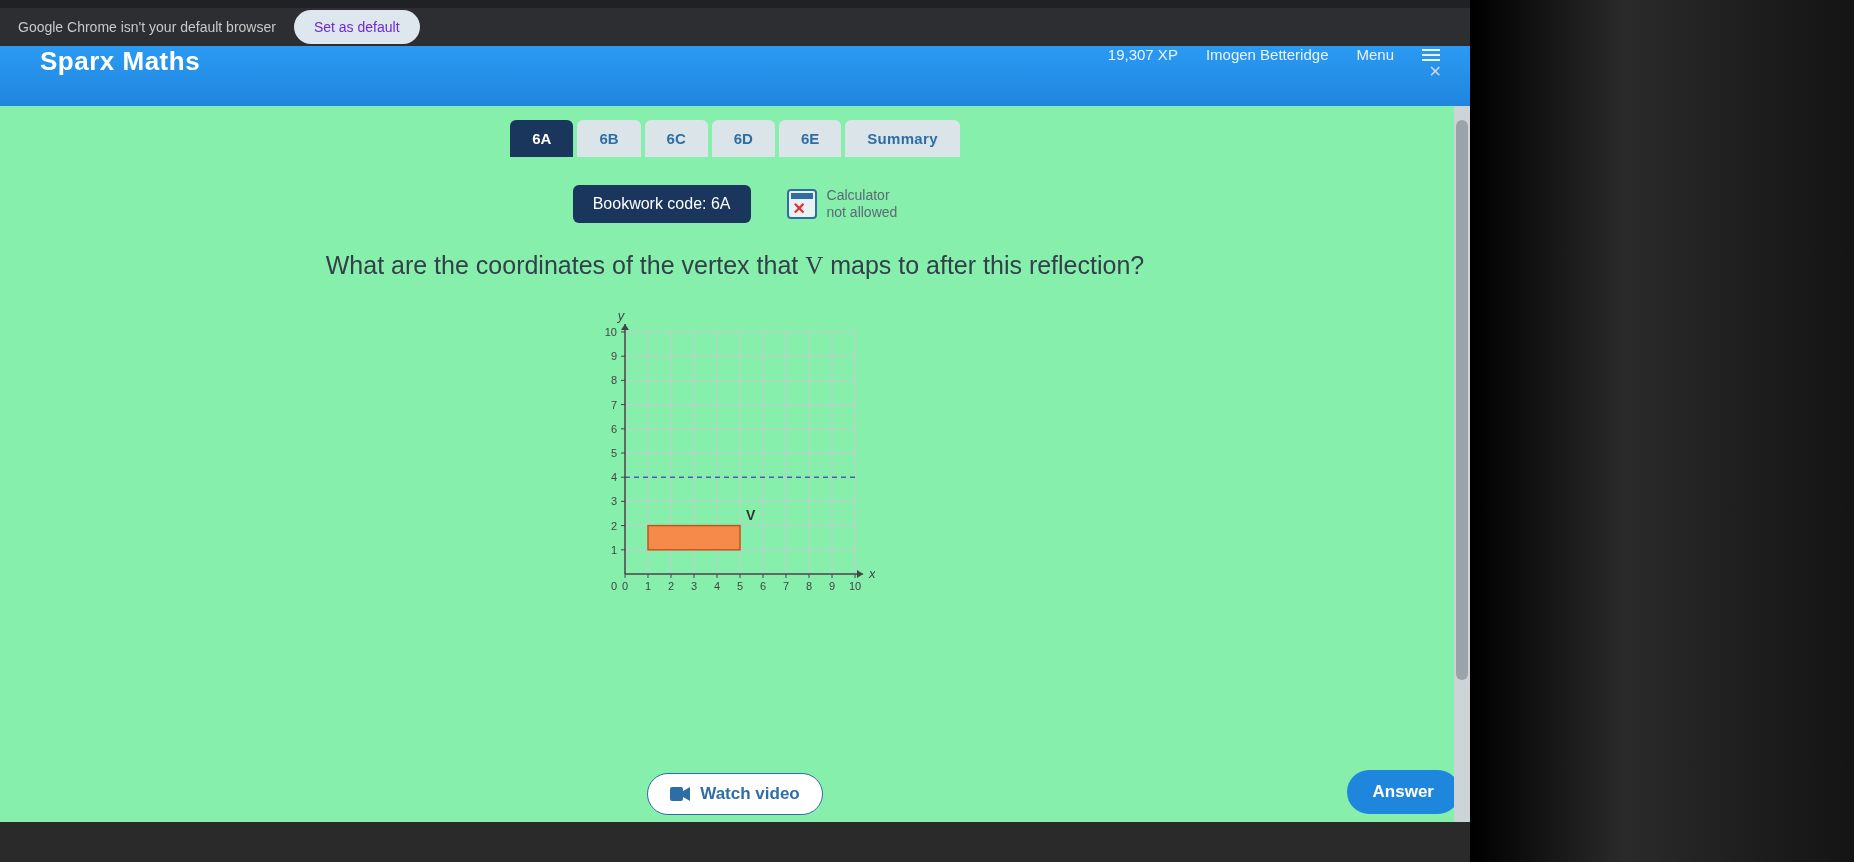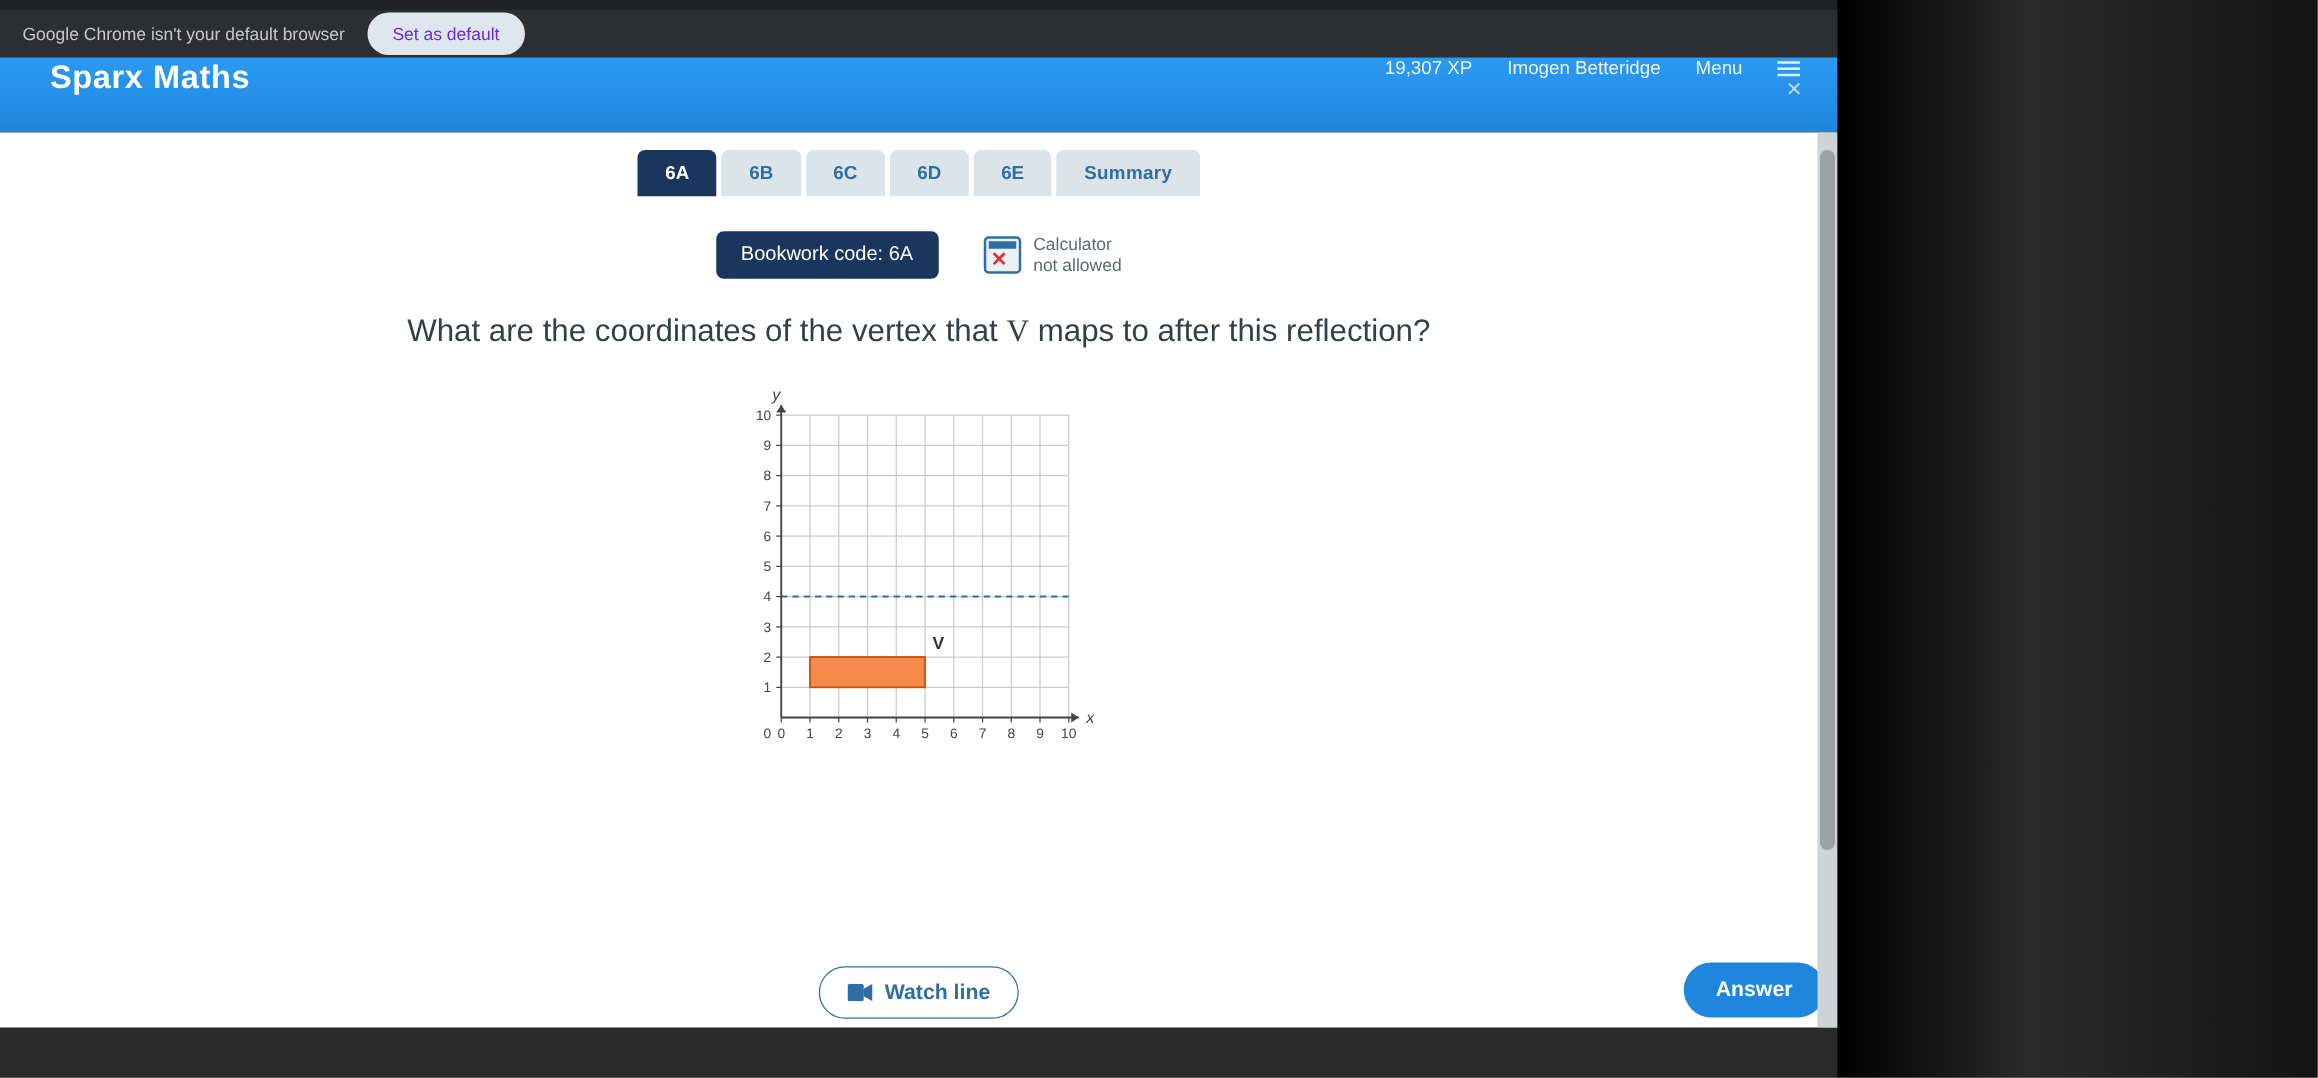--- a/index.html
+++ b/index.html
@@ -12,21 +12,21 @@
 .set-default-btn { background:#dfe7ee; color:#6d28d9; border:none; border-radius:18px; padding:9px 20px; font-size:14px; cursor:pointer; }
 
 .close-x { position:absolute; right:28px; top:62px; color:#cfd8df; font-size:16px; z-index:5; cursor:pointer; }
 
 .app-header { background:linear-gradient(#2b9af3,#1f86de); height:60px; display:flex; align-items:flex-start; padding:0 30px 0 40px; justify-content:space-between; }
 .brand { color:#fff; font-size:26px; font-weight:700; letter-spacing:.5px; }
 .header-right { display:flex; align-items:center; gap:28px; color:#e9f3fb; font-size:15px; }
 .menu-burger { display:inline-flex; flex-direction:column; gap:3px; }
 .menu-burger span { width:18px; height:2px; background:#e9f3fb; }
 
-.content { background:#ffffff; height:716px; position:relative; overflow:hidden; }
+.content { background:#86efac; height:716px; position:relative; overflow:hidden; }
 .tabs-row { display:flex; justify-content:center; gap:4px; padding-top:14px; }
 .tab { background:#dbe4e9; color:#2f6ea5; font-weight:700; font-size:15px; padding:10px 22px; border-radius:6px 6px 0 0; cursor:pointer; }
 .tab.active { background:#1a365d; color:#fff; }
 .tab.summary { letter-spacing:.3px; }
 
 .code-row { display:flex; justify-content:center; gap:36px; align-items:center; margin-top:28px; }
 .code-pill { background:#1a365d; color:#fff; padding:10px 20px; border-radius:6px; font-size:16px; }
 .calc-block { display:flex; align-items:center; gap:10px; }
 .calc-icon { width:30px; height:30px; position:relative; }
 .calc-icon .calc-body { position:absolute; inset:0; border:2px solid #2f6ea5; border-radius:4px; background:#eaf1f4; }
@@ -190,21 +190,21 @@
     </div>
 
     <div class="bottom-row">
       <button class="watch-video">
         <span class="cam-icon">
           <svg width="20" height="14">
               <rect x="0" y="0" width="13" height="14" rx="2" fill="#2f6ea5"></rect>
               <path d="M13 4 L20 0 L20 14 L13 10 Z" fill="#2f6ea5"></path>
             </svg>
         </span>
-        <span>Watch line</span>
+        <span>Watch video</span>
       </button>
       <button class="answer-btn">Answer</button>
     </div>
 
     <div class="scrollbar-v">
       <div class="scrollbar-thumb"></div>
     </div>
 
   </div>
 </div>

